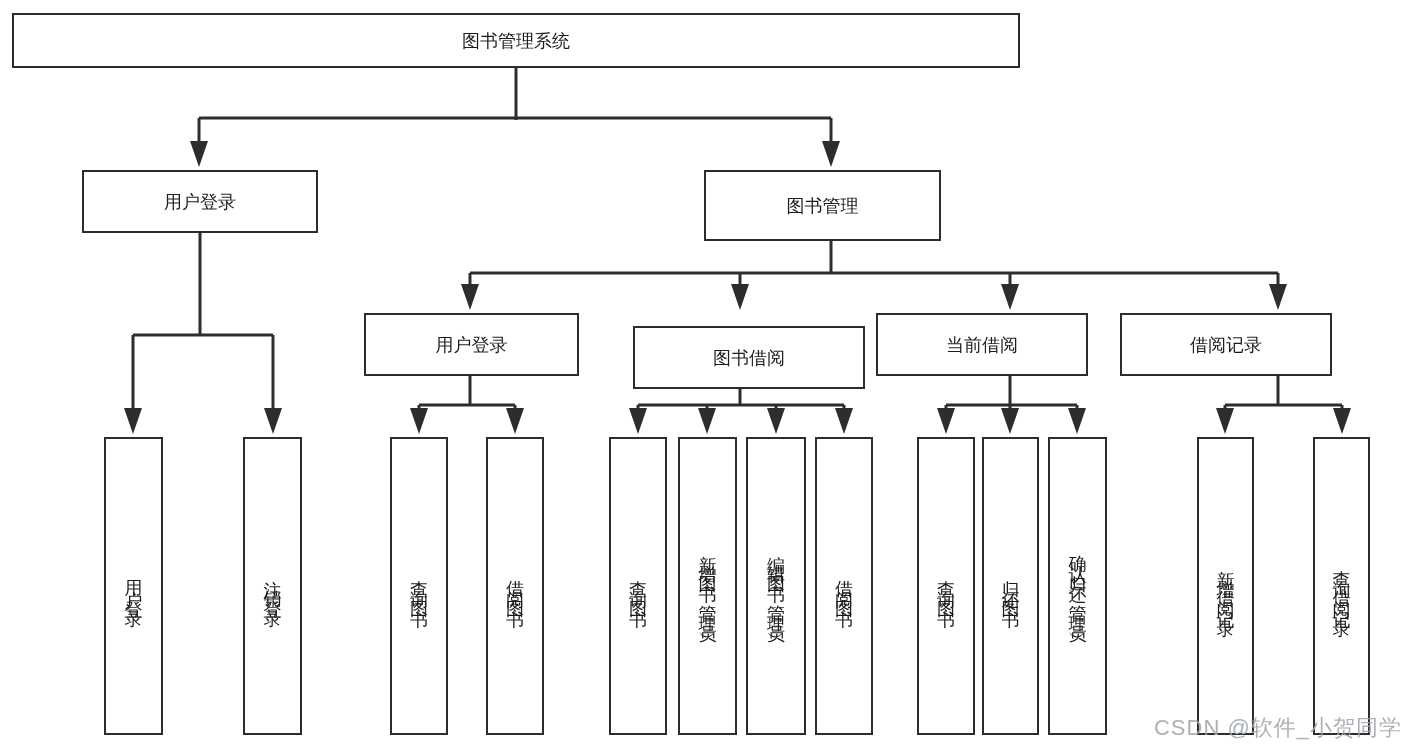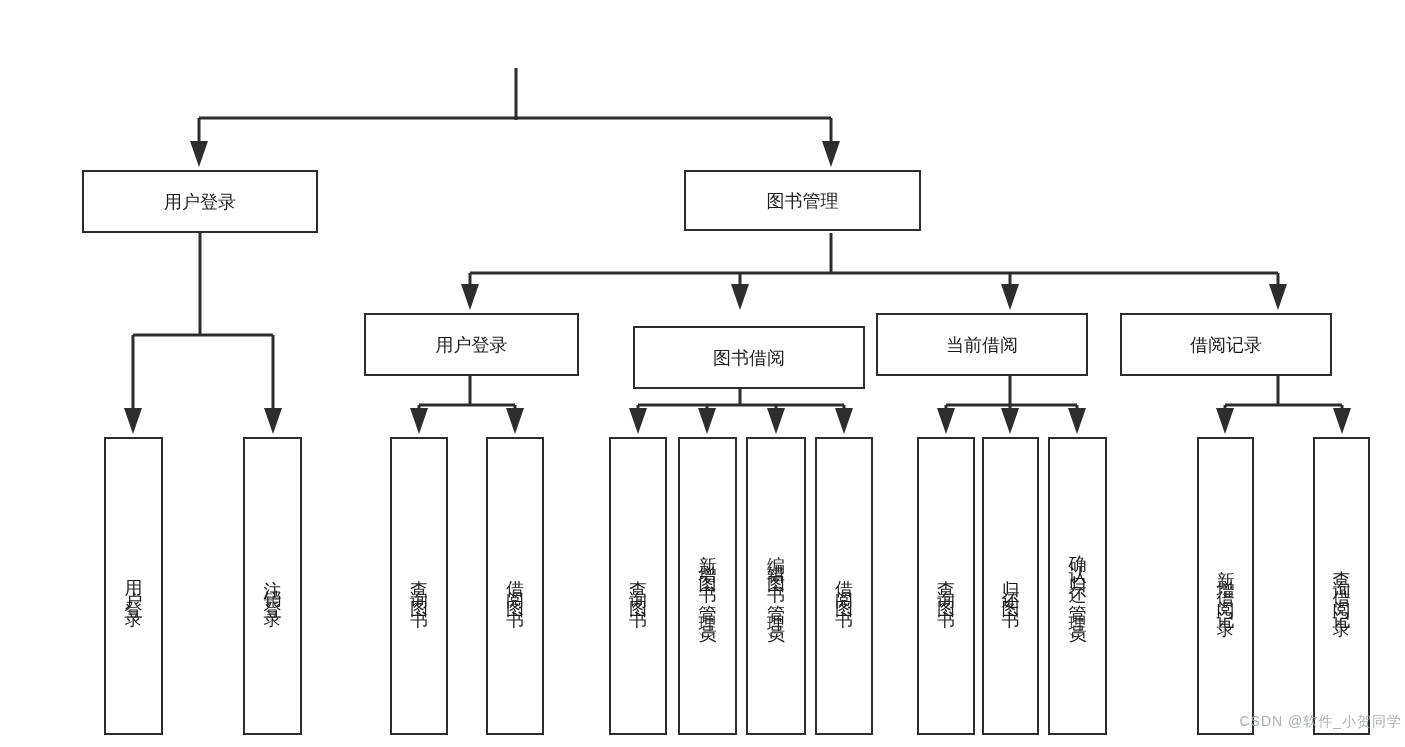--- a/index.html
+++ b/index.html
@@ -33,21 +33,21 @@
   .node.v{
     writing-mode:vertical-rl;
     text-orientation:mixed;
     letter-spacing:10px;
     padding:6px 0;
   }
   .node .lbl{white-space:nowrap;}
   .watermark{
     position:absolute;
     right:3px;top:713px;
-    font-size:14px;
+    font-size:22px;
     color:var(--watermark);
     opacity:.9;
     z-index:3;
     letter-spacing:1px;
     white-space:nowrap;
   }
 </style>
 </head>
 <body>
 
@@ -108,25 +108,28 @@
     <polygon points="1077,434 1068,408 1086,408"></polygon>
 
     <path d="M1278 376 V406"></path>
     <path d="M1225 405 H1342"></path>
     <path d="M1225 405 V411"></path>
     <path d="M1342 405 V411"></path>
     <polygon points="1225,434 1216,408 1234,408"></polygon>
     <polygon points="1342,434 1333,408 1351,408"></polygon>
   </svg>
 
+  <div class="node h" style="left:12px;top:13px;width:1008px;height:55px">
+    <span class="lbl">图书管理系统</span>
+  </div>
 
   <div class="node h" style="left:82px;top:170px;width:236px;height:63px">
     <span class="lbl">用户登录</span>
   </div>
-  <div class="node h" style="left:684px;top:170px;width:237px;height:61px">
+  <div class="node h" style="left:704px;top:170px;width:237px;height:71px">
     <span class="lbl">图书管理</span>
   </div>
 
   <div class="node h" style="left:364px;top:313px;width:215px;height:63px">
     <span class="lbl">用户登录</span>
   </div>
   <div class="node h" style="left:633px;top:326px;width:232px;height:63px">
     <span class="lbl">图书借阅</span>
   </div>
   <div class="node h" style="left:876px;top:313px;width:212px;height:63px">

